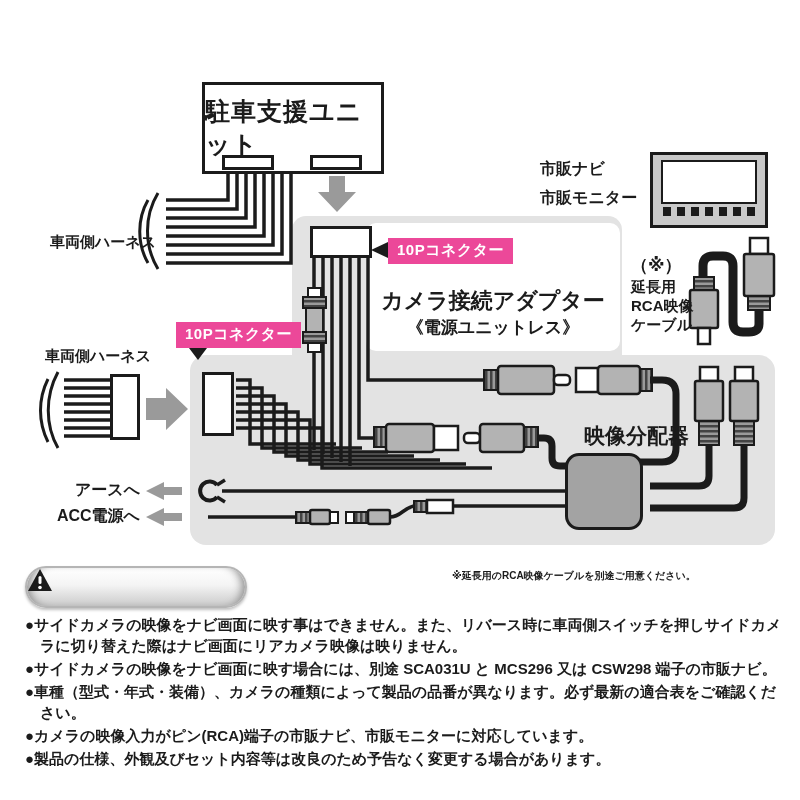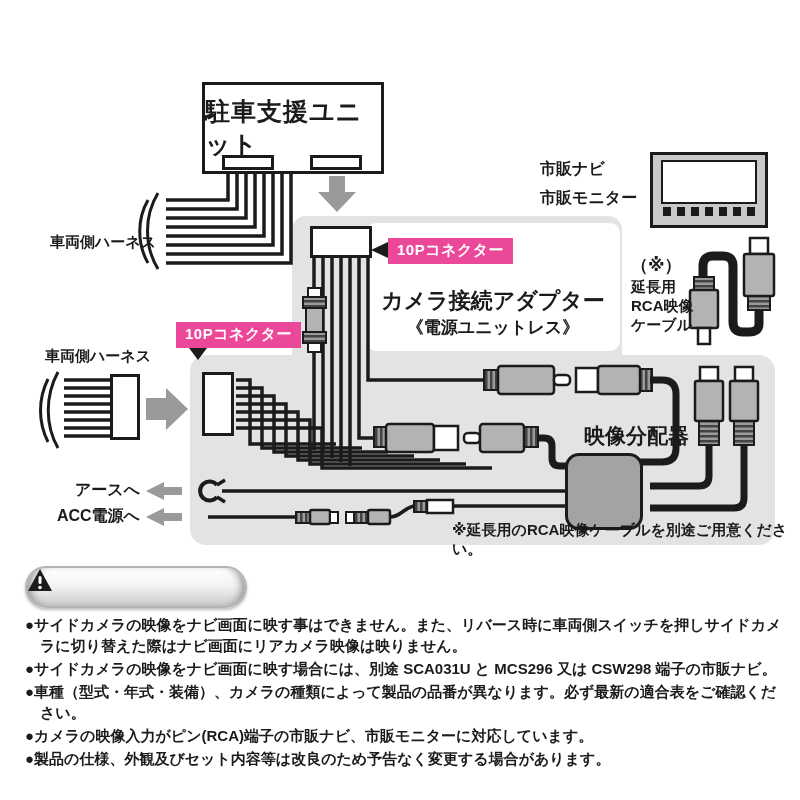--- a/index.html
+++ b/index.html
@@ -33,21 +33,21 @@
   #lbl-harness-top{left:50px;top:233px;font-size:15px;}
   #lbl-harness-left{left:45px;top:347px;font-size:15px;}
   #lbl-nav{left:514px;top:154px;font-size:16px;line-height:29px;margin-left:26px;}
   #lbl-adapter{left:366px;top:286px;width:254px;text-align:center;font-size:22px;}
   #lbl-adapter-sub{left:366px;top:316px;width:254px;text-align:center;font-size:17px;font-family:Liberation Serif, serif;}
   #lbl-splitter{left:584px;top:422px;font-size:21px;}
   #lbl-ground{left:40px;top:480px;width:100px;text-align:right;font-size:16px;}
   #lbl-acc{left:30px;top:506px;width:110px;text-align:right;font-size:16px;}
   #rca-note{left:631px;top:256px;font-size:15px;line-height:19px;}
   #rca-note .mark{font-size:17px;margin-bottom:2px;}
-  #footnote{left:452px;top:521px;font-size:15px;}
+  #footnote{left:452px;top:569px;font-size:10px;}
   
   #splitter{left:565px;top:453px;width:78px;height:77px;background:#a3a3a3;border:3px solid #1b1b1b;
             border-radius:14px;box-sizing:border-box;}
   
   #monitor{left:650px;top:152px;width:118px;height:76px;background:#c9c9c9;border:3px solid #1b1b1b;box-sizing:border-box;}
   #monitor .screen{margin:5px 8px 0 8px;height:44px;background:#ffffff;border:2px solid #1b1b1b;box-sizing:border-box;}
   #monitor .bezel{margin:3px auto 0 auto;width:92px;height:9px;
       background:repeating-linear-gradient(90deg,#1b1b1b 0 8px,#c9c9c9 8px 14px);}
   
   #caution-pill{left:25px;top:566px;width:222px;height:42px;border-radius:22px;

